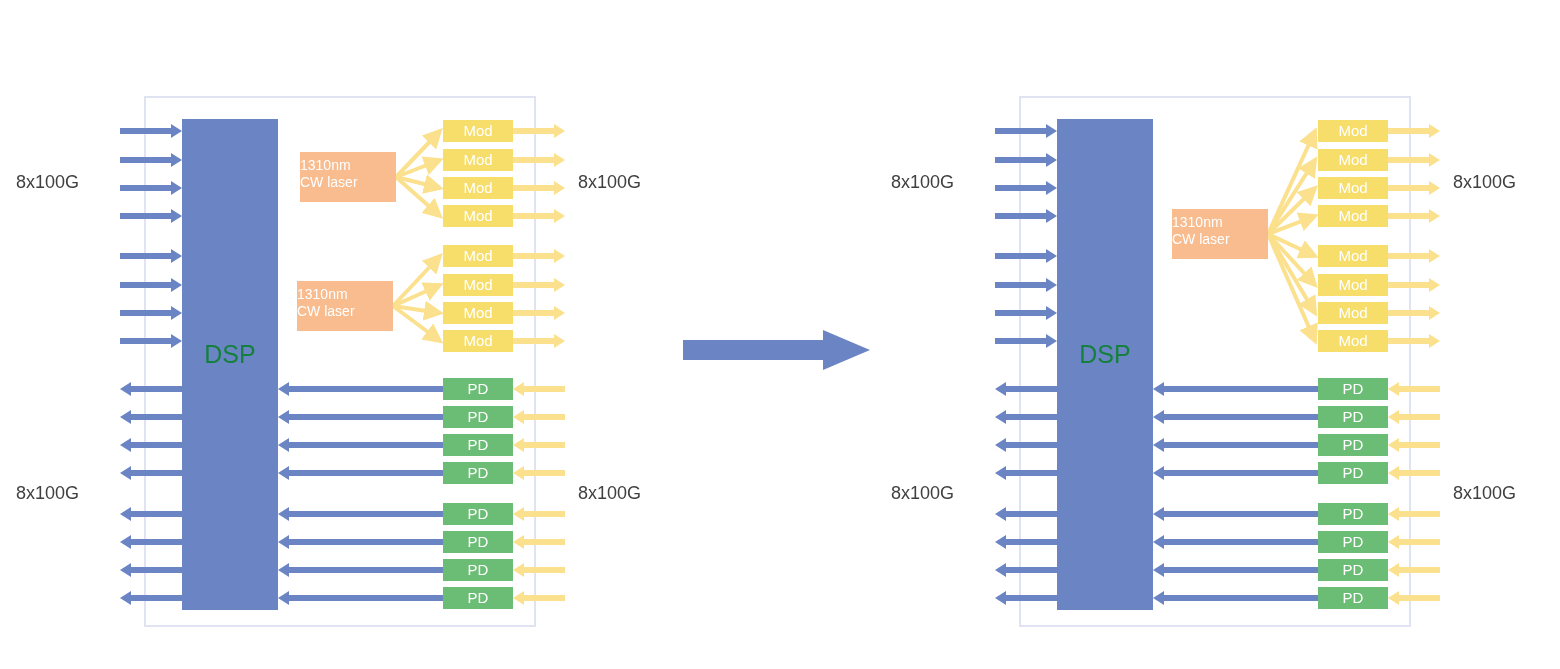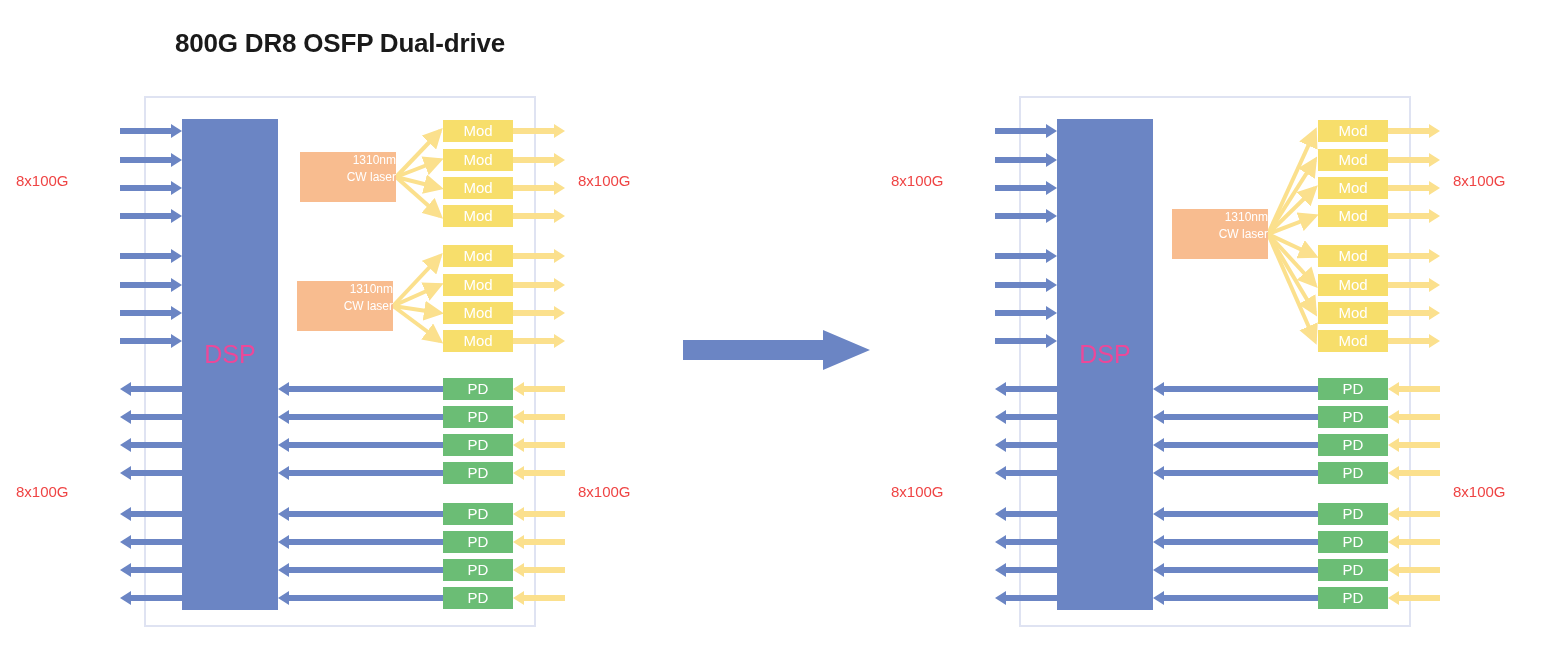--- a/index.html
+++ b/index.html
@@ -20,26 +20,26 @@
     border:2px solid #dfe3f2;box-sizing:border-box;background:transparent;
   }
 
   
   .dsp{
     position:absolute;left:182px;top:119px;width:96px;height:491px;
     background:#6b85c4;
   }
   .dsp-label{
     position:absolute;left:182px;top:340px;width:96px;
-    text-align:center;font-size:25px;color:#ec4899;
+    text-align:center;font-size:25px;color:#15803d;
   }
 
   
   .edge-label{
-    position:absolute;font-size:15px;color:#ef4444;white-space:nowrap;
+    position:absolute;font-size:18px;color:#404040;white-space:nowrap;
   }
 
   
   .arrow{position:absolute;height:0;}
   .arrow .shaft{position:absolute;top:0;height:6px;}
   .arrow .head{position:absolute;width:0;height:0;top:-4px;
                border-top:7px solid transparent;border-bottom:7px solid transparent;}
 
   
   .a-blue .shaft{background:#6b85c4;}
@@ -47,22 +47,22 @@
   .a-blue.left  .head{border-right:11px solid #6b85c4;}
 
   
   .a-yellow .shaft{background:#fbe08d;}
   .a-yellow.right .head{border-left:11px solid #fbe08d;}
   .a-yellow.left  .head{border-right:11px solid #fbe08d;}
 
   
   .laser{
     position:absolute;width:96px;background:#f8bc8f;color:#ffffff;
-    font-size:12px;line-height:17px;text-align:right;
-    padding-bottom:5px;box-sizing:border-box;
+    font-size:14px;line-height:17px;text-align:left;
+    padding-top:5px;padding-bottom:5px;box-sizing:border-box;
   }
 
   
   .mod{
     position:absolute;left:443px;width:70px;height:22px;
     background:#f7de6b;color:#ffffff;font-size:15px;line-height:22px;
     text-align:center;
   }
 
   
@@ -76,21 +76,20 @@
   .fan{position:absolute;left:0;top:0;width:680px;height:669px;
        pointer-events:none;}
 
   
   .transition{position:absolute;left:683px;top:330px;width:187px;height:40px;}
 </style>
 </head>
 <body>
 
 <div class="panel" id="panel-left" style="left:0px;">
-  <div class="panel-title">800G DR8 OSFP Dual-drive</div>
   <div class="module-box"></div>
   <div class="dsp"></div>
   <div class="dsp-label">DSP</div>
 
   <div class="edge-label" style="left:16px;top:172px;">8x100G</div>
   <div class="edge-label" style="left:578px;top:172px;">8x100G</div>
   <div class="edge-label" style="left:16px;top:483px;">8x100G</div>
   <div class="edge-label" style="left:578px;top:483px;">8x100G</div>
 
   <div class="fan-host">

